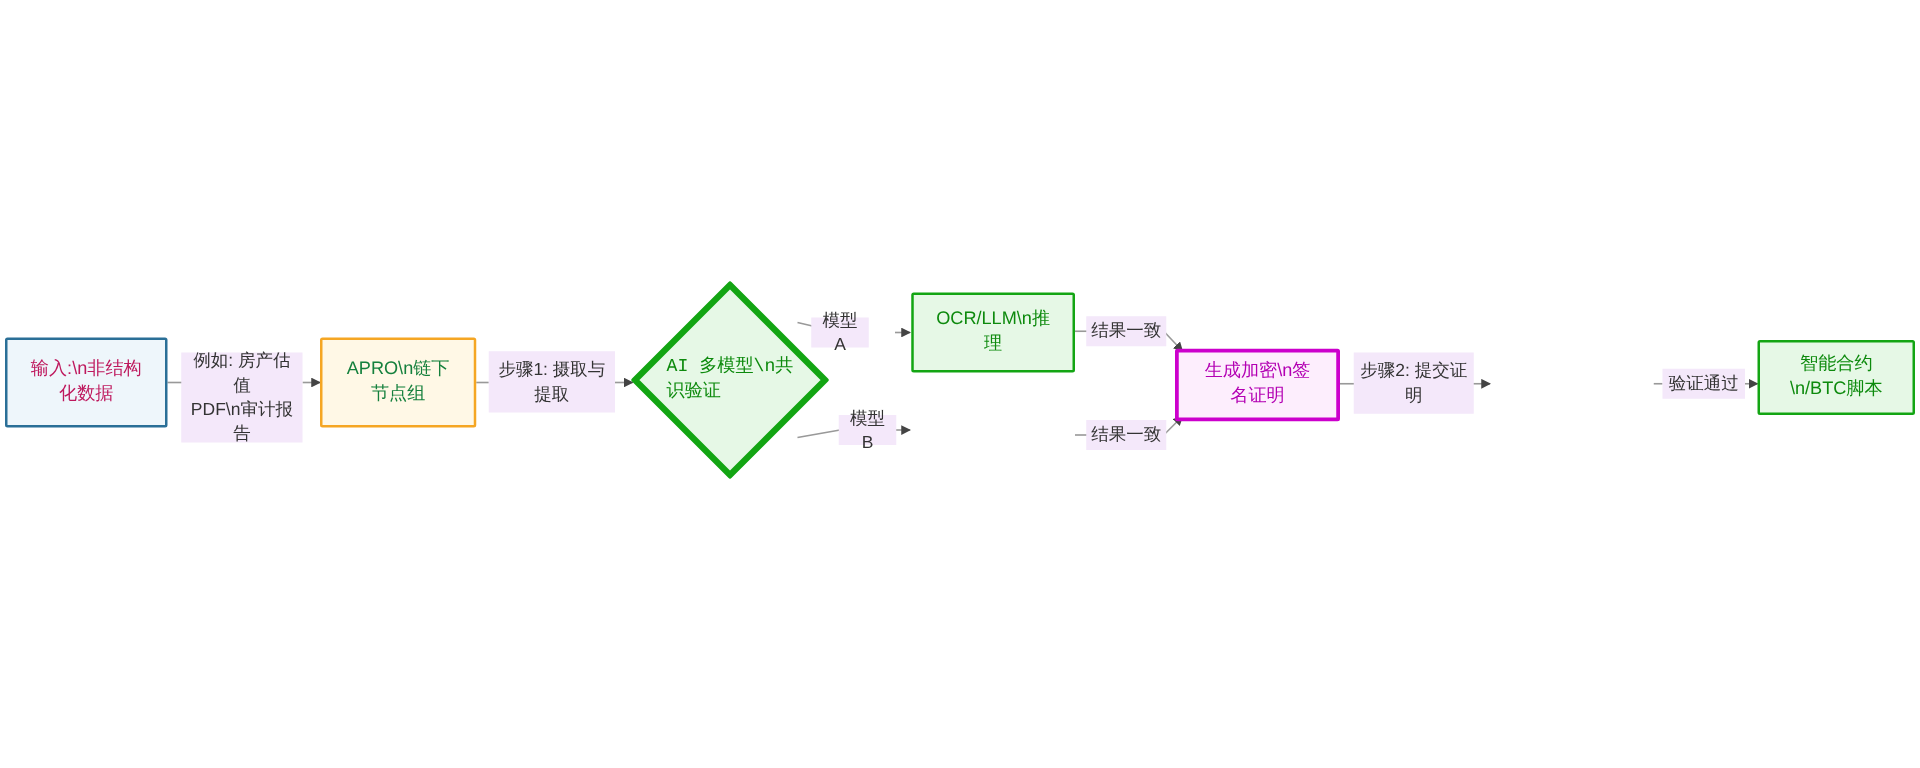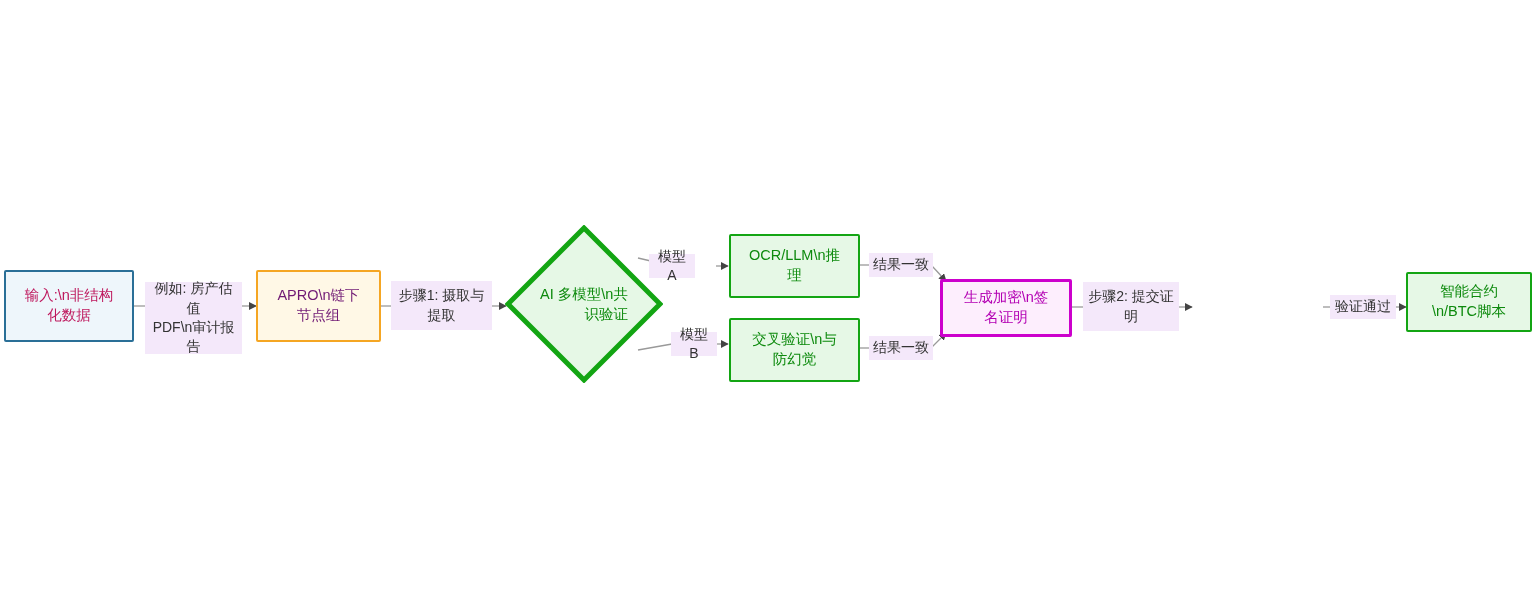--- a/index.html
+++ b/index.html
@@ -49,21 +49,21 @@
   
   .node.blue-bright {
     border: 3px solid #1976d2;
     background: #e3f0fc;
     color: #1565c0;
   }
   
   .node.orange {
     border: 2.5px solid #f5a623;
     background: #fff8e6;
-    color: #701a75;
+    color: #15803d;
   }
   
   .node.green {
     border: 2.5px solid #13a513;
     background: #e6f8e6;
     color: #0d8a0d;
   }
   
   .node.magenta {
     border: 3px solid #cc00cc;
@@ -84,26 +84,27 @@
   }
   .diamond-label {
     position: absolute;
     left: 0;
     top: 0;
     width: 100%;
     height: 100%;
     display: flex;
     align-items: center;
     justify-content: center;
-    text-align: right;
+    text-align: left;
     font-size: 14.5px;
     line-height: 1.4;
     color: #0d8a0d;
     white-space: pre-line;
     pointer-events: none;
+    font-family: Liberation Mono, monospace;
   }
 
   
   .edge-label {
     position: absolute;
     box-sizing: border-box;
     background: #f4e8fa;
     color: #333333;
     font-size: 14px;
     line-height: 1.38;
@@ -162,22 +163,20 @@
     <svg class="diamond-shape" viewBox="0 0 158 158">
       <polygon points="79,3 155,79 79,155 3,79" fill="#e6f8e6" stroke="#13a513" stroke-width="5"></polygon>
     </svg>
     <div class="diamond-label">AI 多模型\n共
 识验证</div>
   </div>
 
   <div class="node green" style="left:729px; top:234px; width:131px; height:64px;">OCR/LLM\n推
 理</div>
 
-  <div class="node green" style="left:729px; top:318px; width:131px; height:64px;">交叉验证\n与
-防幻觉</div>
 
   <div class="node magenta" style="left:940px; top:279px; width:132px; height:58px;">生成加密\n签
 名证明</div>
 
 
   <div class="node green" style="left:1406px; top:272px; width:126px; height:60px;">智能合约
 \n/BTC脚本</div>
 
   <div class="edge-label" style="left:145px; top:270px; width:97px; height:72px;margin-top:12px;">例如: 房产估值
 PDF\n审计报

